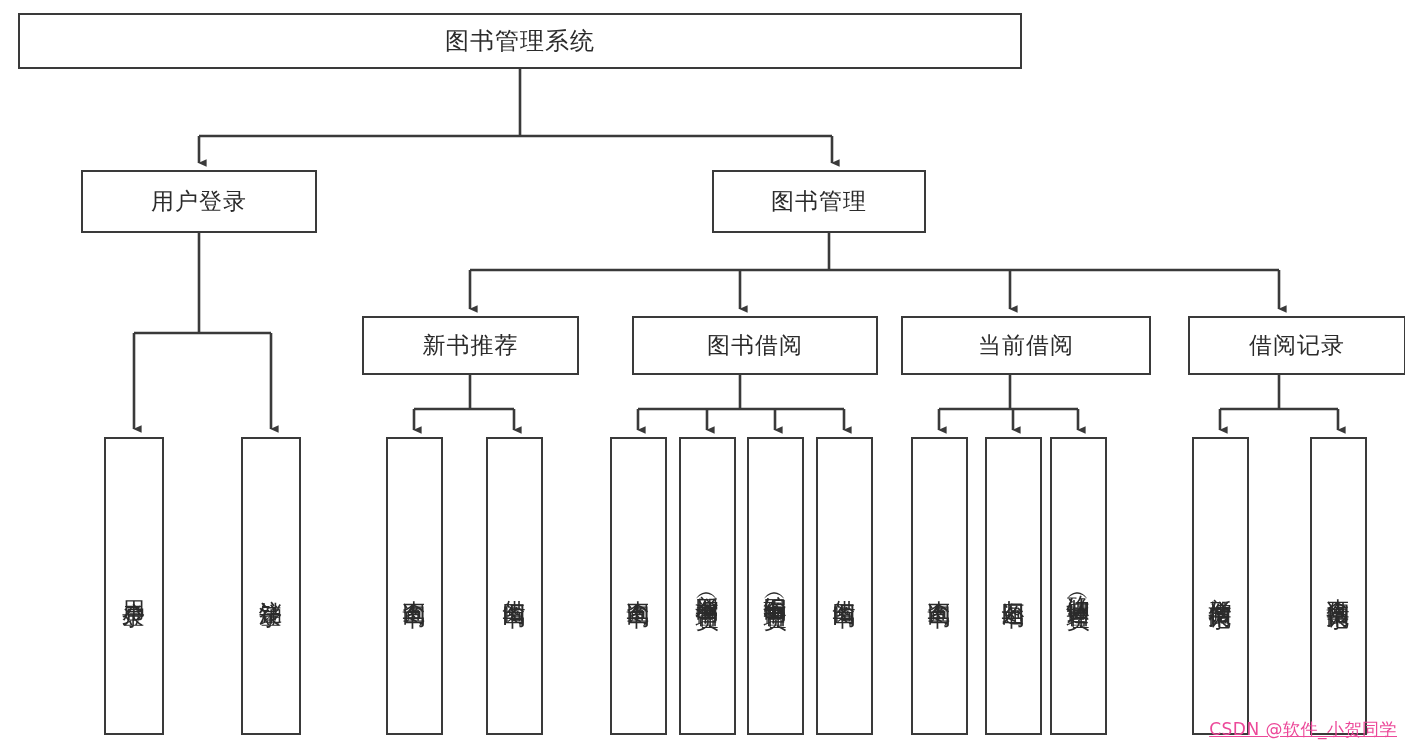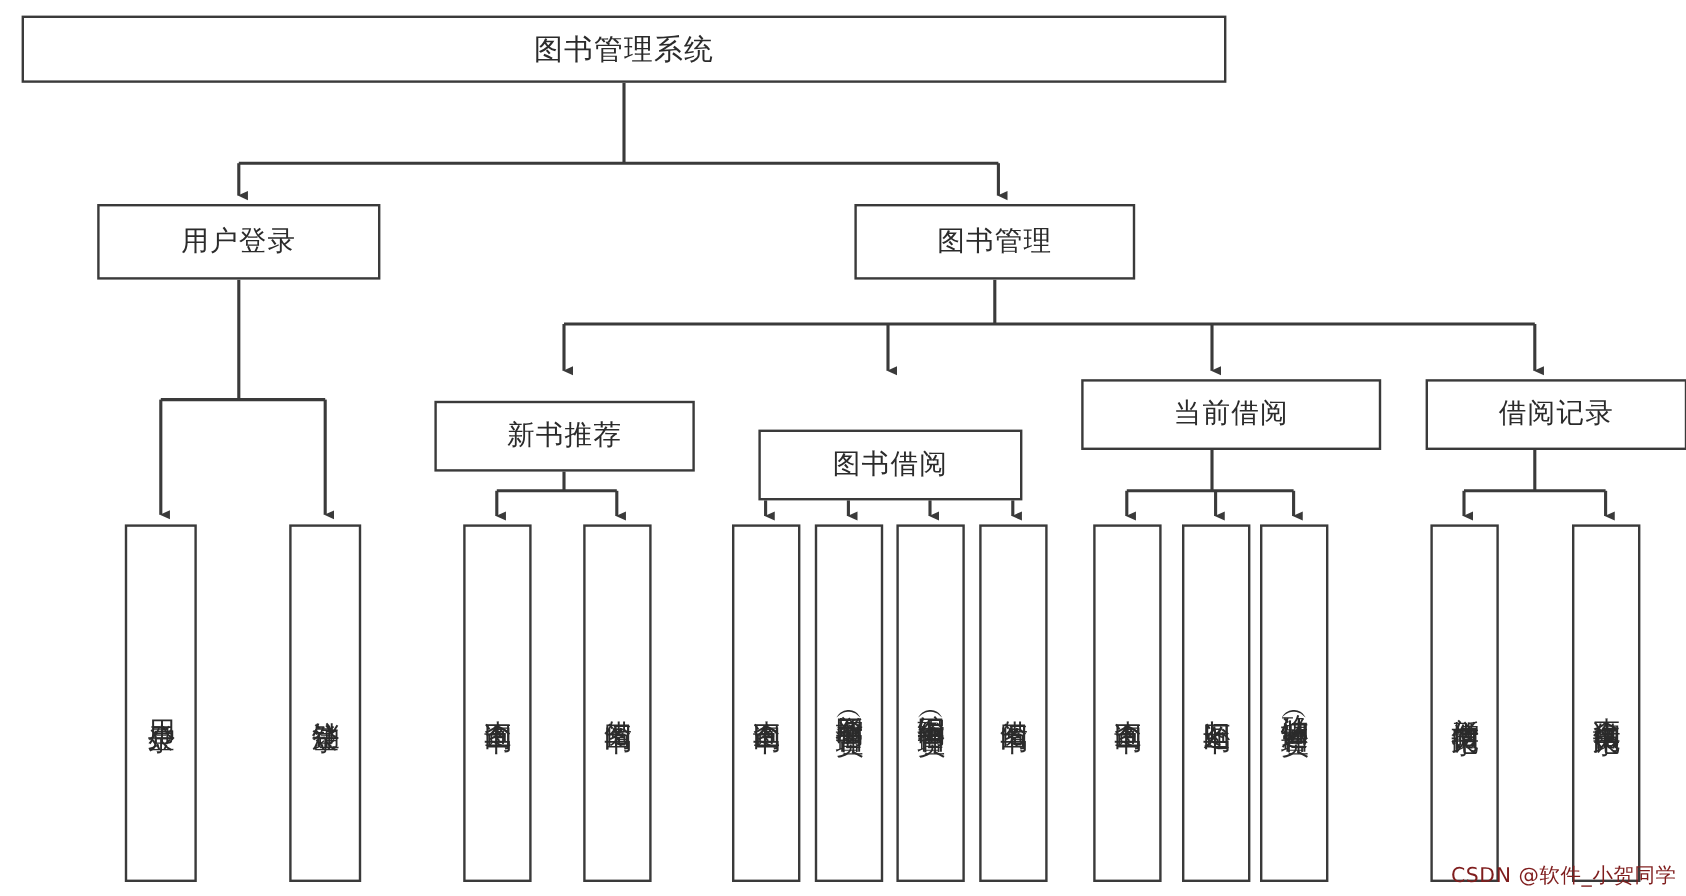--- a/index.html
+++ b/index.html
@@ -59,24 +59,25 @@
     white-space: nowrap;
   }
   #root-node {
     font-size: 24px;
   }
   #watermark {
     position: absolute;
     right: 8px;
     bottom: 6px;
     font-size: 17px;
-    color: #7f1d1d;
+    color: #ec4899;
     letter-spacing: 0.5px;
     white-space: nowrap;
     user-select: none;
+    text-decoration: underline;
   }
 </style>
 </head>
 <body>
 
 <div id="diagram-root">
 
   <svg id="edge-layer" viewBox="0 0 1405 747" width="1405" height="747" xmlns="http://www.w3.org/2000/svg">
     <defs>
       <marker id="arrowhead" markerWidth="9" markerHeight="9" refX="4.2" refY="7.6" orient="auto" markerUnits="userSpaceOnUse">
@@ -123,24 +124,24 @@
       <path d="M1279,375 L1279,409"></path>
       <path d="M1220,409 L1338,409"></path>
       <path d="M1220,409 L1220,430" marker-end="url(#arrowhead)"></path>
       <path d="M1338,409 L1338,430" marker-end="url(#arrowhead)"></path>
     </g>
   </svg>
 
   <div class="node horizontal" id="root-node" style="left: 18px; top: 13px; width: 1004px; height: 56px;">图书管理系统</div>
 
   <div class="node horizontal" style="left: 81px; top: 170px; width: 236px; height: 63px;">用户登录</div>
-  <div class="node horizontal" style="left: 712px; top: 170px; width: 234px; height: 63px;">图书管理</div>
+  <div class="node horizontal" style="left: 712px; top: 170px; width: 214px; height: 63px; font-family: Liberation Serif, serif;">图书管理</div>
 
-  <div class="node horizontal" style="left: 362px; top: 334px; width: 217px; height: 59px;">新书推荐</div>
-  <div class="node horizontal" style="left: 632px; top: 316px; width: 220px; height: 59px; margin-top: 42px;">图书借阅</div>
+  <div class="node horizontal" style="left: 362px; top: 316px; width: 217px; height: 59px;">新书推荐</div>
+  <div class="node horizontal" style="left: 632px; top: 316px; width: 246px; height: 59px;">图书借阅</div>
   <div class="node horizontal" style="left: 901px; top: 316px; width: 250px; height: 59px;">当前借阅</div>
   <div class="node horizontal" style="left: 1170px; top: 316px; width: 218px; height: 59px; margin-left: 18px;">借阅记录</div>
 
   <div class="node vertical" style="left: 104px; top: 437px; width: 60px; height: 298px;">
       <span class="label">用户登录</span>
     </div>
   <div class="node vertical" style="left: 241px; top: 437px; width: 60px; height: 298px;">
       <span class="label">注销登录</span>
     </div>
   <div class="node vertical" style="left: 386px; top: 437px; width: 57px; height: 298px;">

